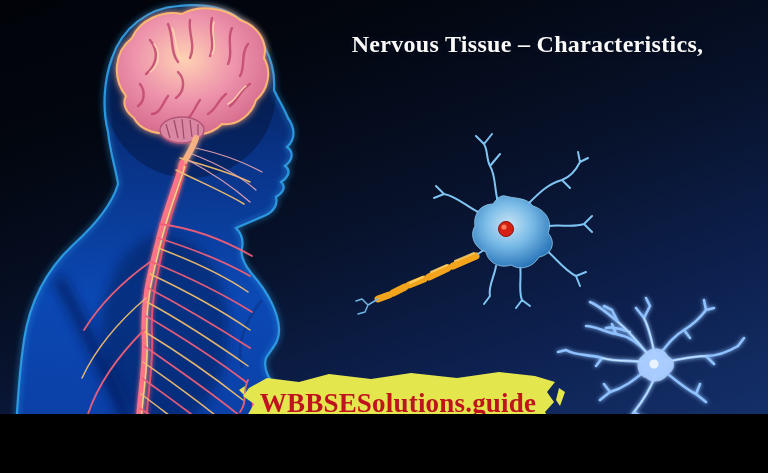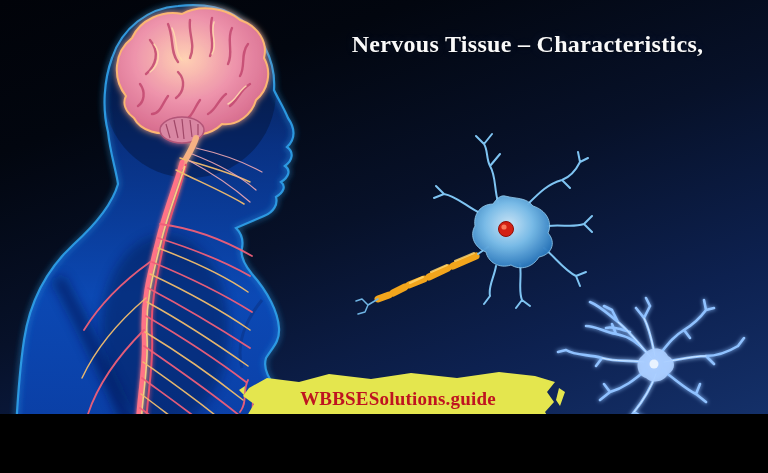--- a/index.html
+++ b/index.html
@@ -13,21 +13,21 @@
     position:absolute;left:295px;top:24px;width:465px;text-align:center;
     font-family:"Liberation Serif",serif;font-weight:700;font-size:24px;
     line-height:40px;color:#fafafa;letter-spacing:.3px;
     text-shadow:0 1px 3px rgba(0,0,0,.65), 0 0 10px rgba(140,170,255,.15);
   }
   .title span{display:block;}
   .watermark{position:absolute;left:233px;top:366px;width:334px;height:76px;}
   .watermark svg{position:absolute;left:0;top:0;}
   .wm-text{
     position:absolute;left:10px;right:14px;top:22px;text-align:center;
-    font-family:"Liberation Serif",serif;font-weight:700;font-size:19px;
+    font-family:"Liberation Serif",serif;font-weight:700;font-size:27px;
     color:#bf1420;letter-spacing:.2px;
   }
 </style>
 </head>
 <body>
 
 <div class="stage">
 
   <svg class="art" width="768" height="473" viewBox="0 0 768 473">
     <defs>

